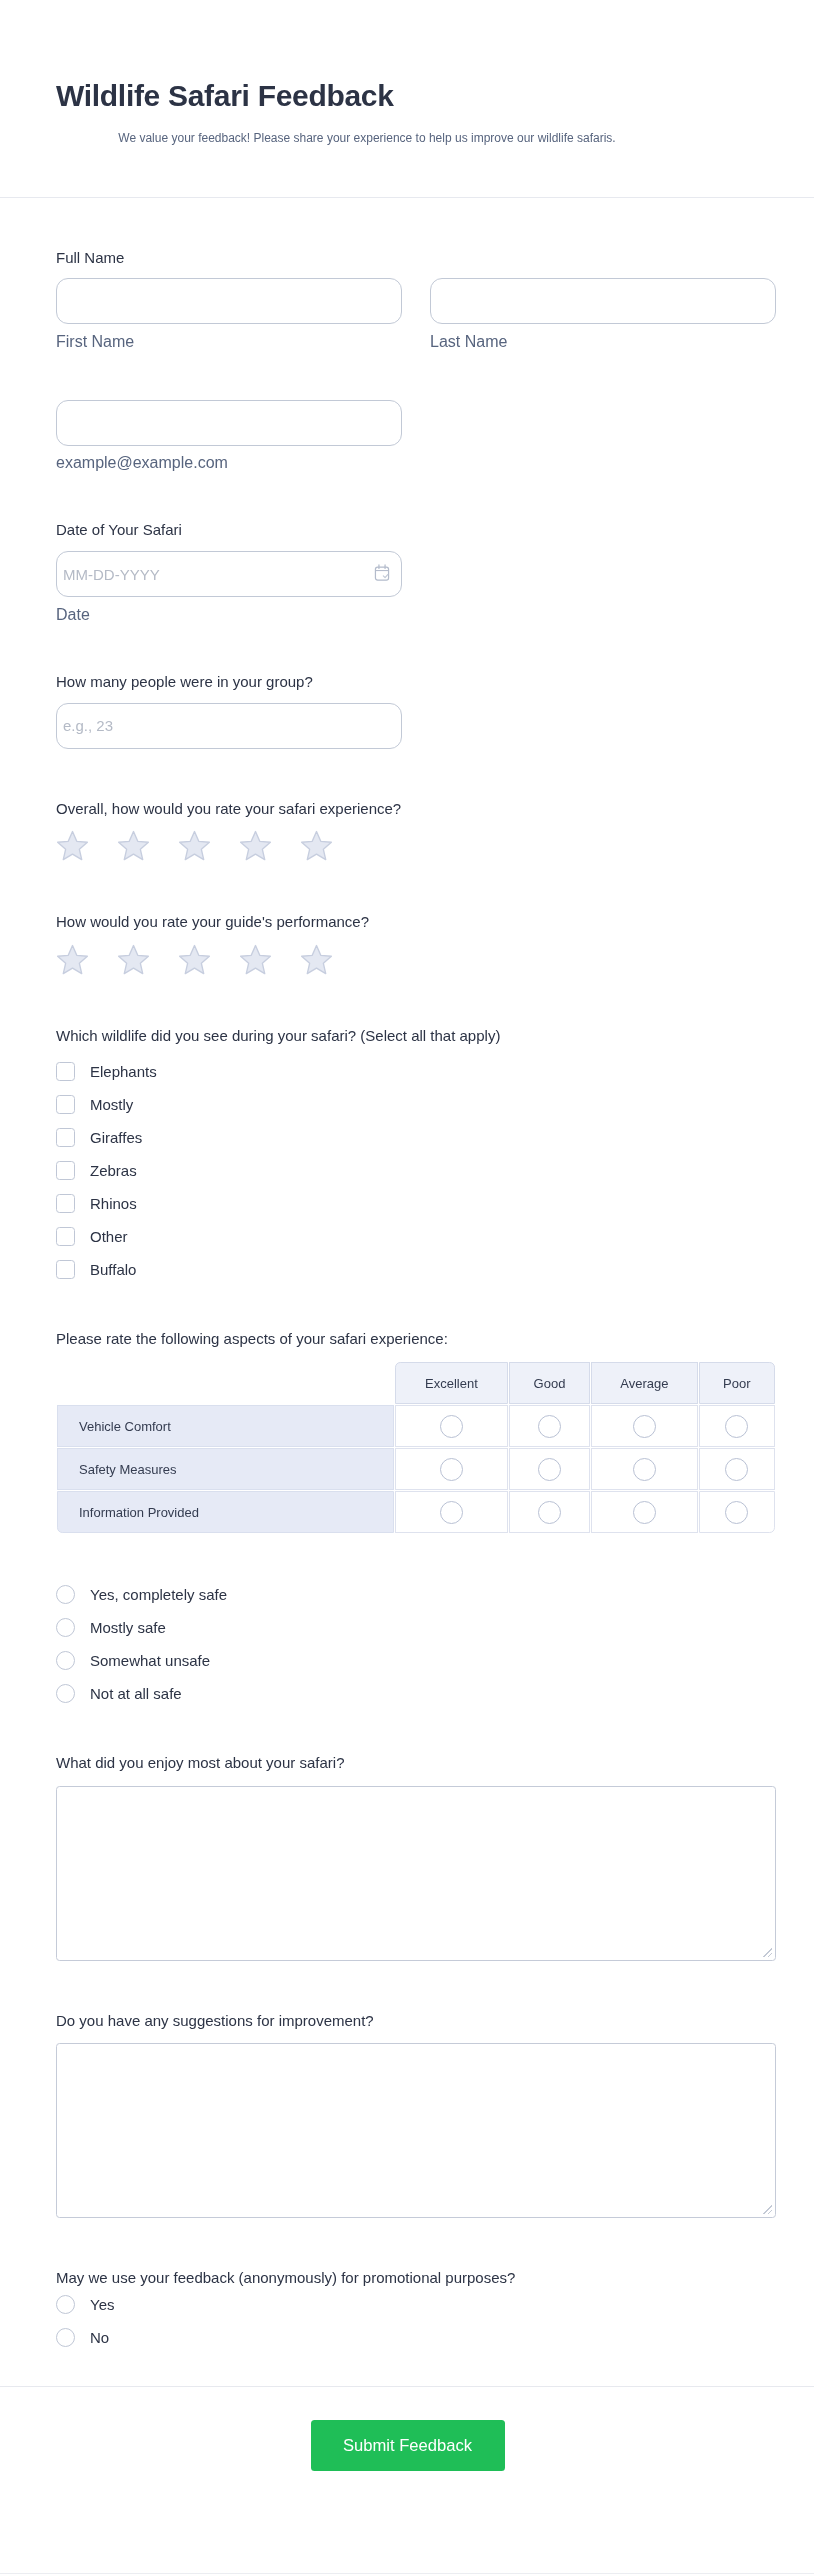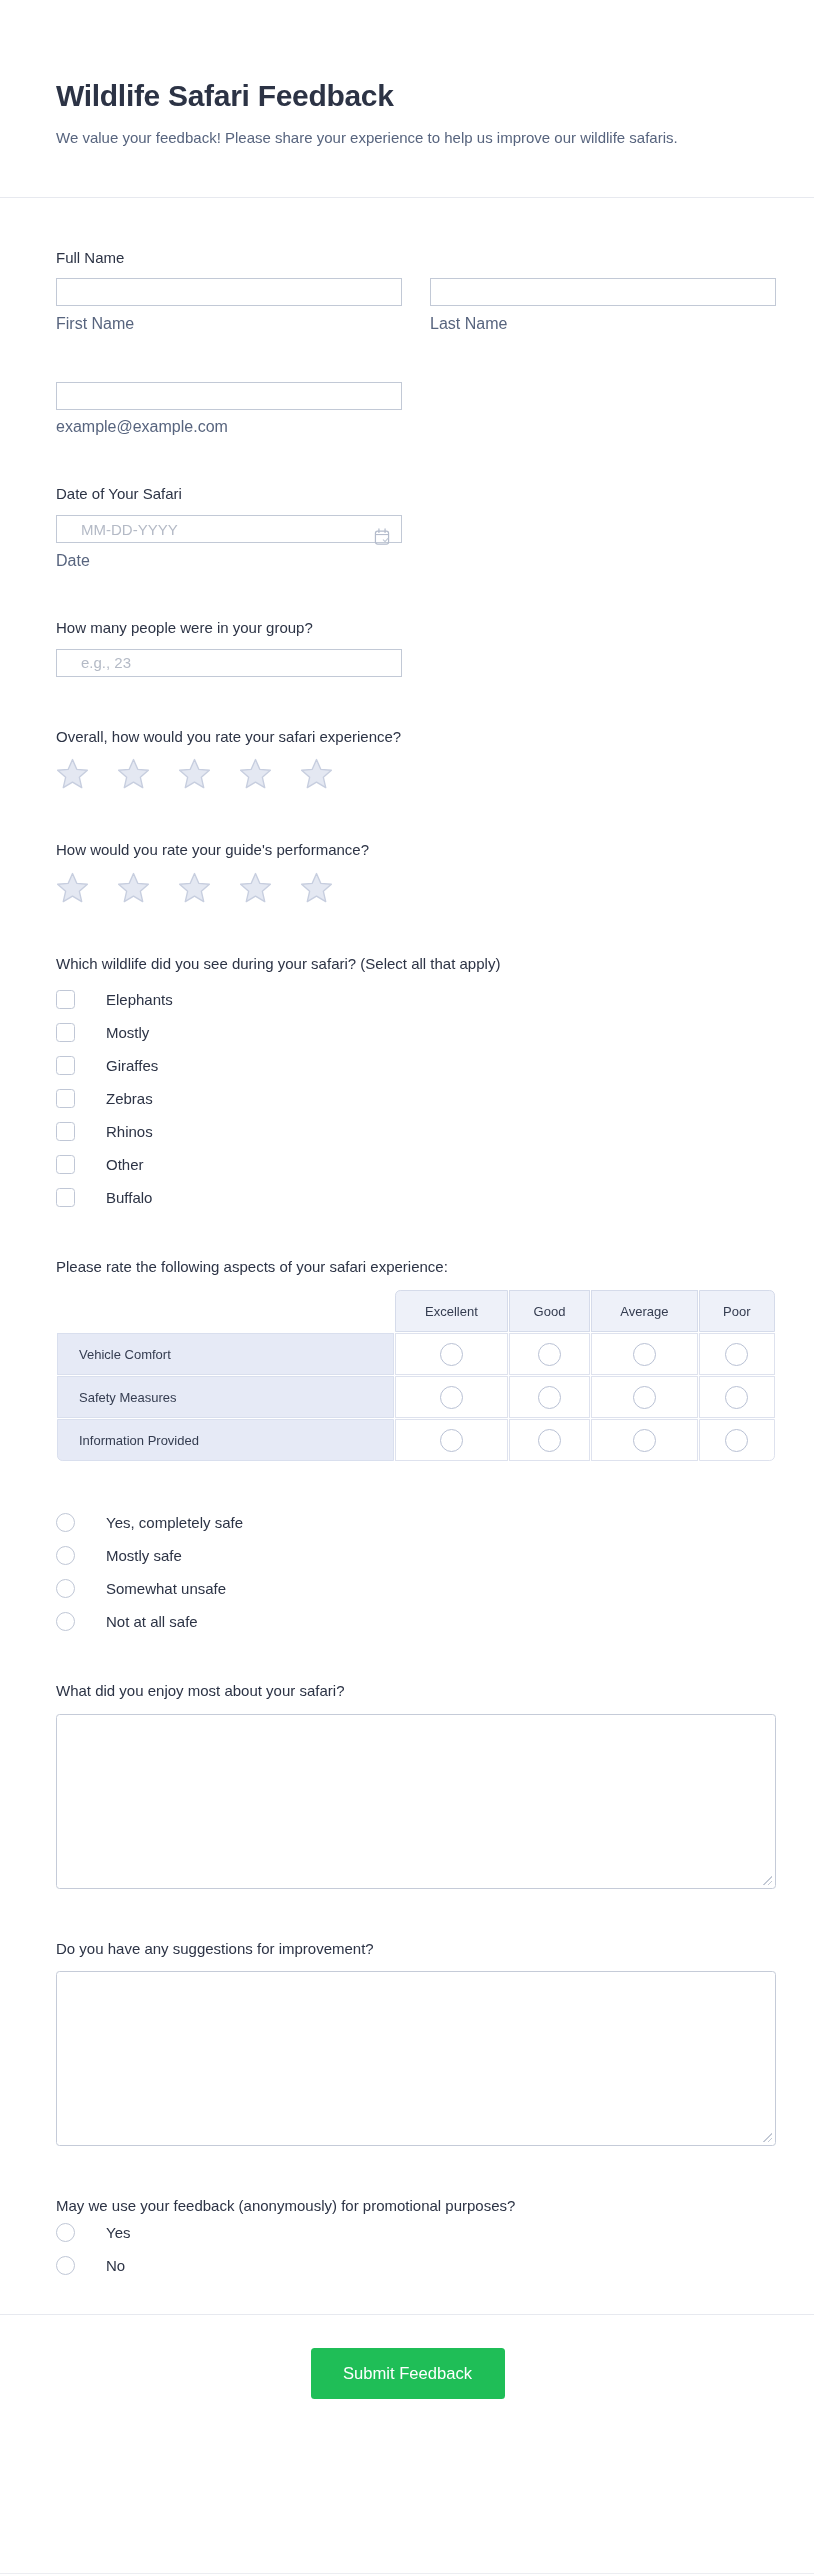--- a/index.html
+++ b/index.html
@@ -27,24 +27,25 @@
   .form-header { padding: 49px 56px 0 56px; margin-top: 29px; }
   .form-title {
     font-size: 30px;
     font-weight: bold;
     color: #2c3345;
     letter-spacing: -0.3px;
     line-height: 1.2;
   }
   .form-subtitle {
     margin-top: 12.3px;
-    font-size: 15px;
+    font-size: 12px;
     line-height: 24.5px;
     color: #57647e;
     max-width: 622px;
+    text-align: center;
   }
   .header-divider { margin-top: 46px; height: 0.9px; background: #e7e9ef; }
 
   
   .form-body { padding: 51px 39px 0 56px; }
   .question { margin-bottom: 51px; }
   .q-label {
     font-size: 15px;
     color: #2c3345;
     line-height: 17.5px;
@@ -53,28 +54,28 @@
   .sublabel {
     font-size: 16px;
     color: #57647e;
     margin-top: 10.5px;
     line-height: 14px;
   }
 
   .text-input {
     display: block;
     width: 100%;
-    height: 28px;
+    height: 46px;
     background: #fff;
     border: 0.9px solid #c2c9d6;
-    border-radius: 0;
+    border-radius: 12px;
     font-family: inherit;
     font-size: 15px;
     color: #2c3345;
-    padding: 0 24px;
+    padding: 0 6px;
     outline: none;
   }
   .text-input::placeholder { color: #b4bac6; }
 
   .cols-2 { display: flex; gap: 28px; }
   .col { flex: 1 1 0; min-width: 0; }
   .half { width: calc(50% - 14px); }
 
   .input-wrap { position: relative; }
   .cal-icon {
@@ -89,21 +90,21 @@
   
   .stars { display: flex; gap: 28px; margin-top: 0.9px; }
   .star { width: 33px; height: 32px; cursor: pointer; }
   .q-label.tight { margin-bottom: 13px; }
 
   
   .q-label.list-gap { margin-bottom: 17.5px; }
   .opt-row {
     display: flex;
     align-items: flex-end;
-    gap: 31px;
+    gap: 15px;
     margin-bottom: 14px;
     cursor: pointer;
   }
   .opt-row:last-child { margin-bottom: 0; }
   .checkbox {
     width: 19px; height: 19px;
     flex: 0 0 19px;
     background: #fff;
     border: 0.9px solid #c0c7d6;
     border-radius: 3.5px;

